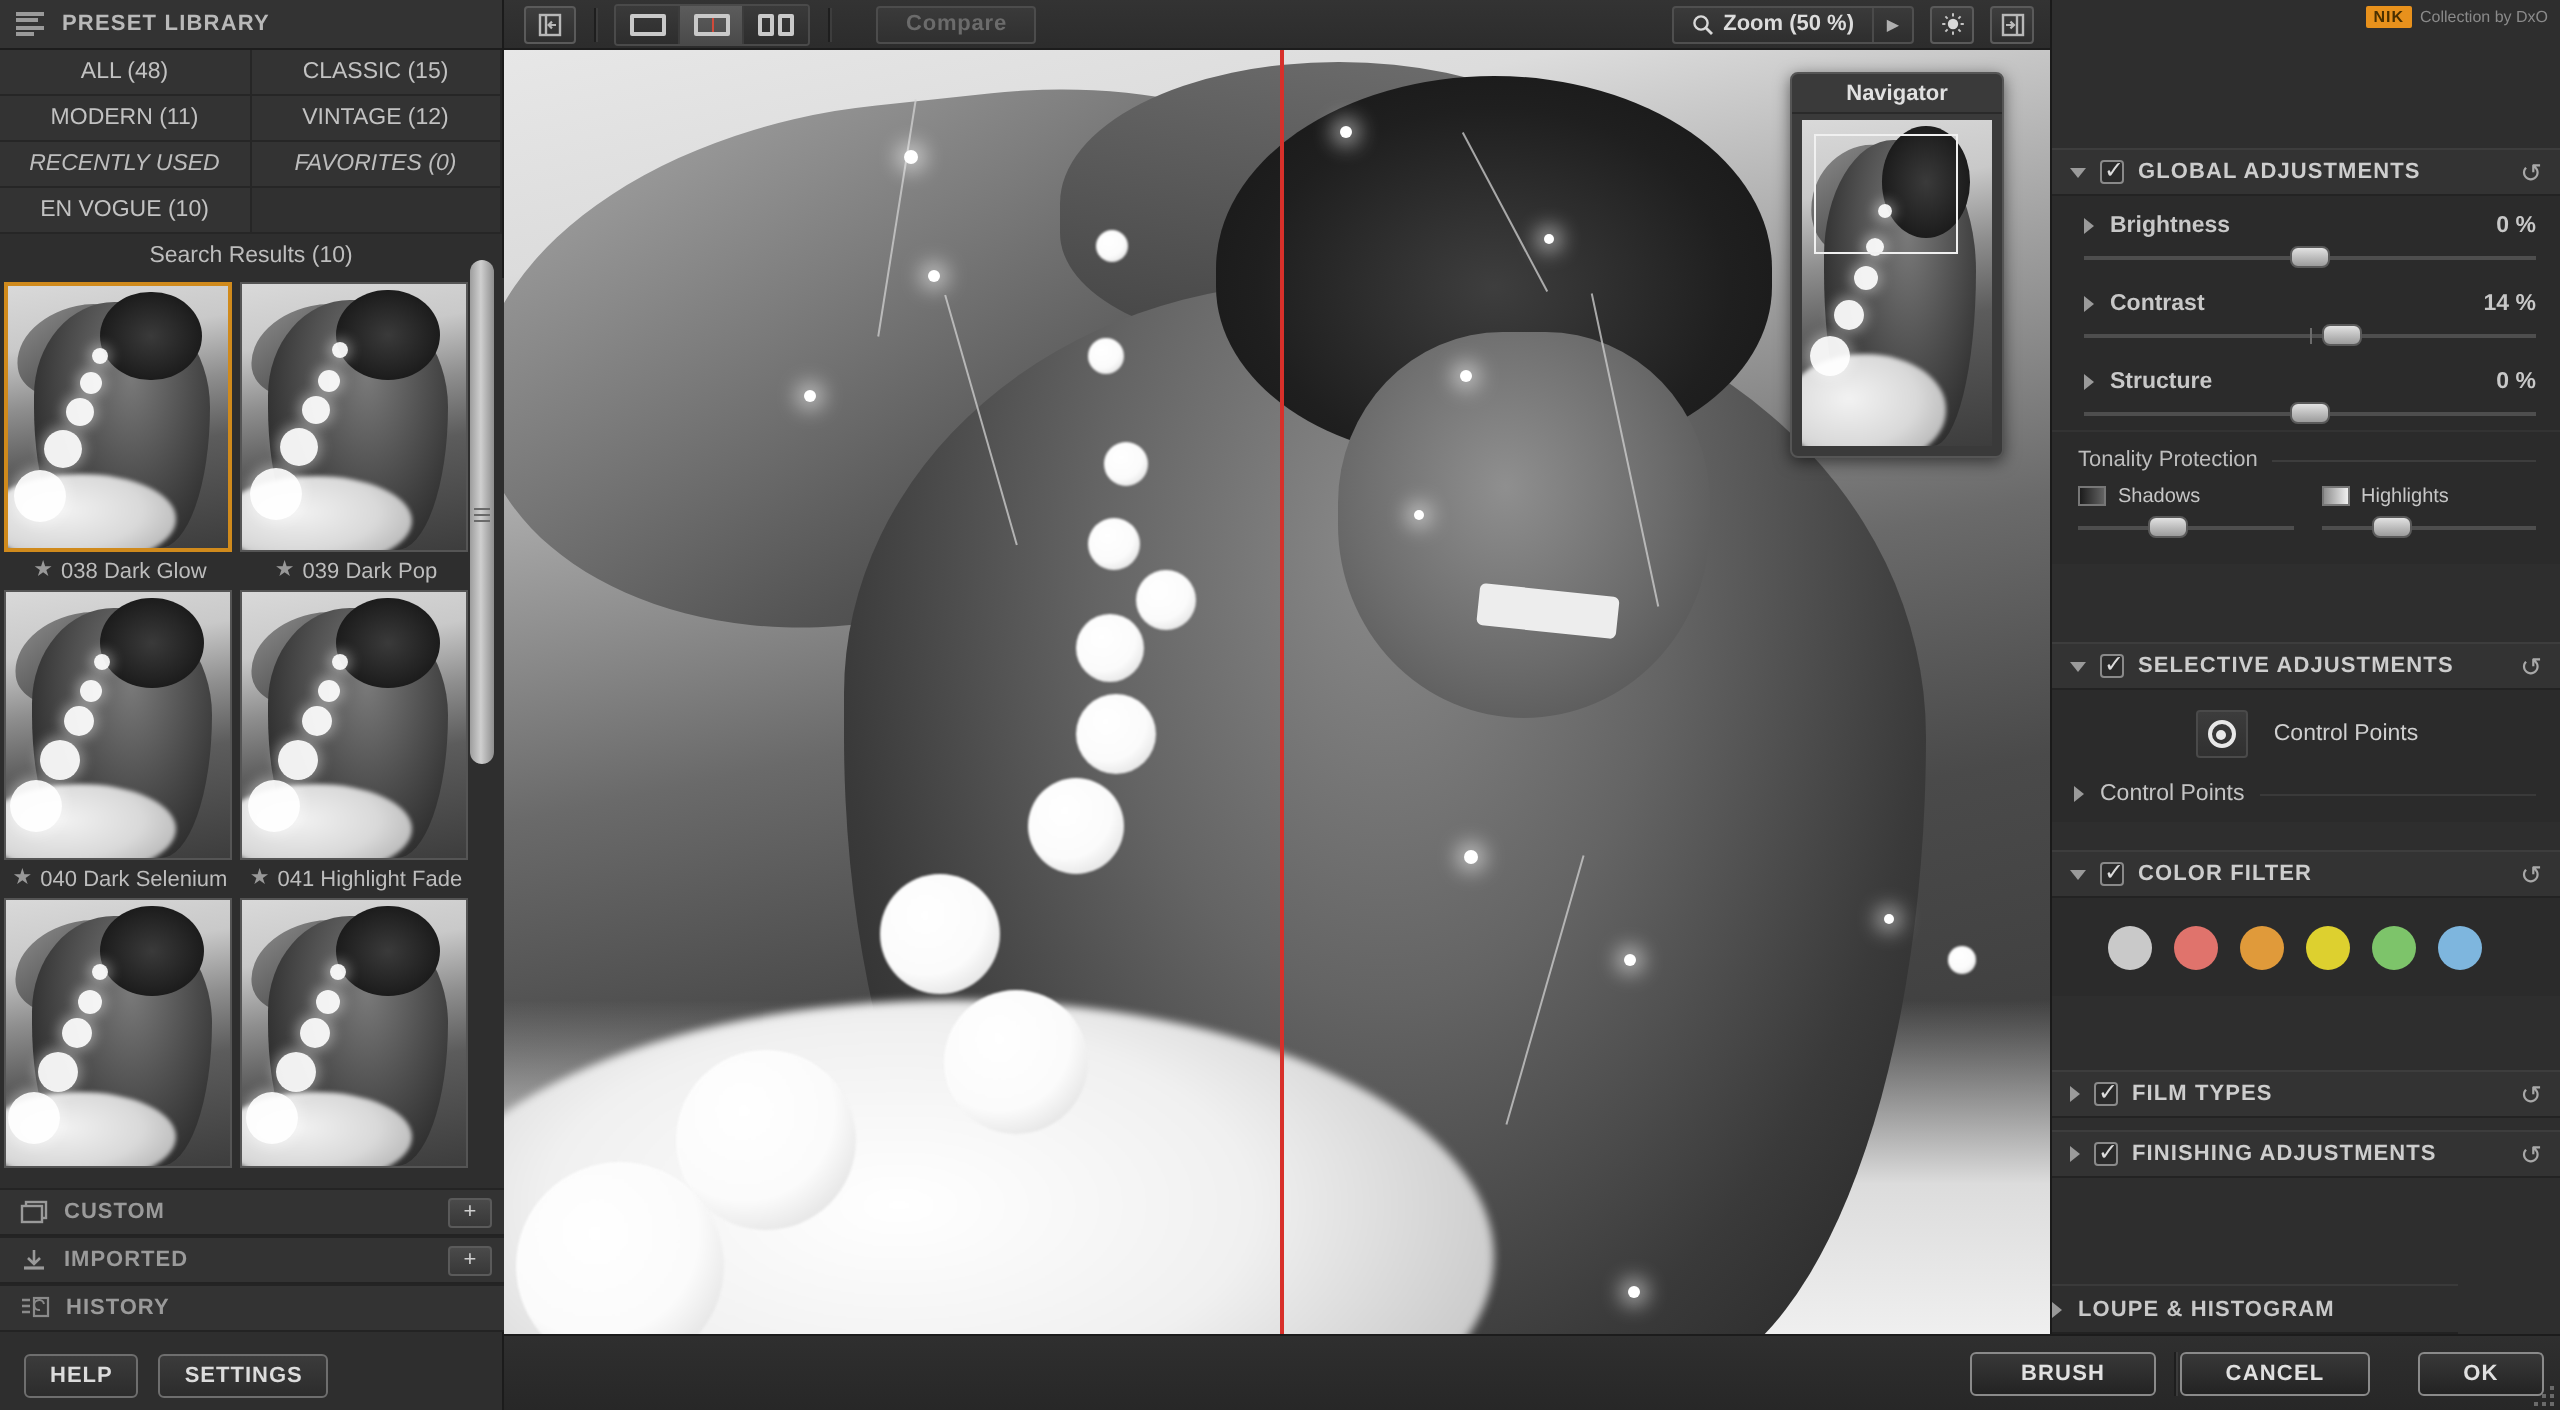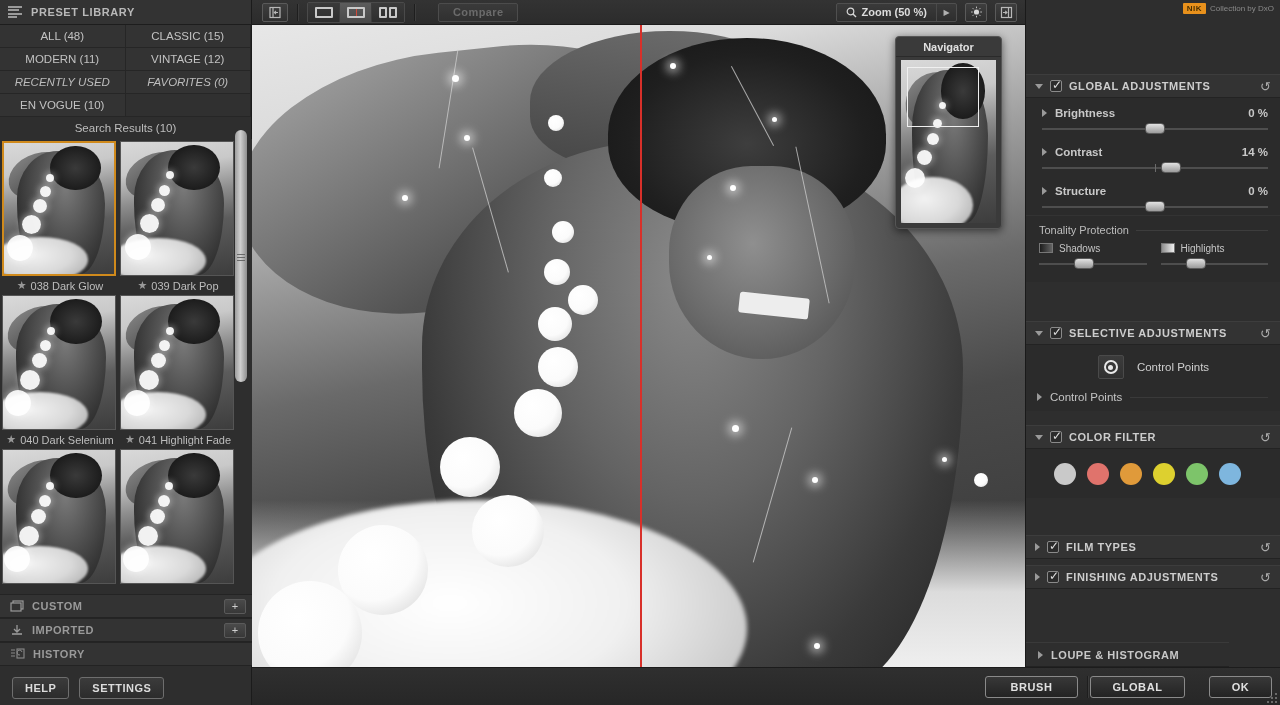--- a/index.html
+++ b/index.html
@@ -260,21 +260,21 @@
 
   .subrow { display:flex; align-items:center; gap:8px; padding:6px 13px 8px 11px; }
   .subrow .nm { font-size:11.5px; color:#c4c4c4; }
   .subrow .rule { flex:1; height:1px; background:#3a3a3a; }
 
   .swatches { display:flex; gap:11px; padding:14px 0 13px 28px; background:#2b2b2b; }
   .sw { width:22px; height:22px; border-radius:50%; }
 
   .loupe-head { position:absolute; left:0; bottom:38px; width:203px; height:25px;
     background:#2e2e2e; border-top:1px solid #3a3a3a; border-bottom:1px solid #222;
-    display:flex; align-items:center; gap:8px; padding-left:12px; }
+    display:flex; align-items:center; gap:8px; }
   .loupe-head .nm { font-size:11px; font-weight:bold; color:#c8c8c8; letter-spacing:.55px; }
 
   
   #bottom-bar { position:absolute; left:252px; top:667px; width:1028px; height:38px;
     background: linear-gradient(#2f2f2f,#272727); border-top:1px solid #1c1c1c; }
   .bbtn { position:absolute; top:8px; height:22px; display:flex; align-items:center;
     justify-content:center; border:1px solid #8a8a8a; border-radius:3px;
     background:linear-gradient(#383838,#232323); color:#e0e0e0;
     font-size:11px; font-weight:bold; letter-spacing:.6px; }
   #btn-brush { right:202px; width:93px; }
@@ -761,21 +761,21 @@
 
     <div class="loupe-head">
       <span class="caret-r"></span>
       <span class="nm">LOUPE &amp; HISTOGRAM</span>
     </div>
   </div>
 
   <div id="bottom-bar">
     <div class="bbtn" id="btn-brush">BRUSH</div>
     <div class="bb-sep"></div>
-    <div class="bbtn" id="btn-cancel">GLOBAL</div>
+    <div class="bbtn" id="btn-cancel">CANCEL</div>
     <div class="bbtn" id="btn-ok">OK</div>
     <div class="resize-grip">
       <i style="right:0;bottom:0"></i>
         <i style="right:4px;bottom:0"></i>
         <i style="right:8px;bottom:0"></i>
       <i style="right:0;bottom:4px"></i>
         <i style="right:4px;bottom:4px"></i>
       <i style="right:0;bottom:8px"></i>
     </div>
   </div>

